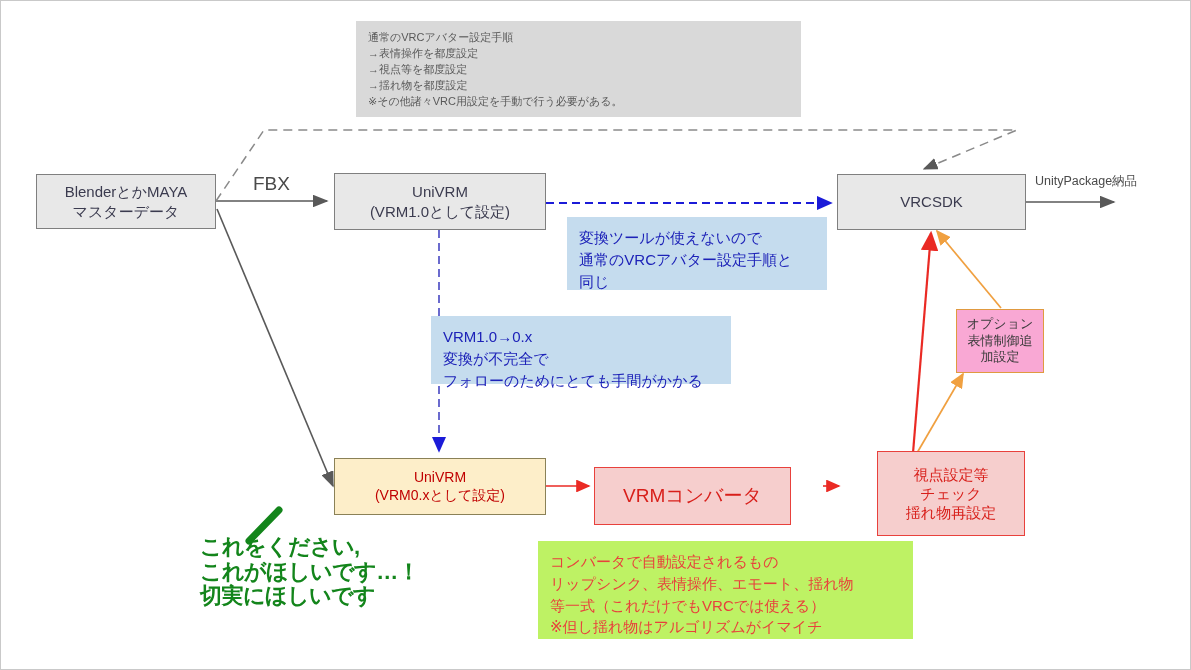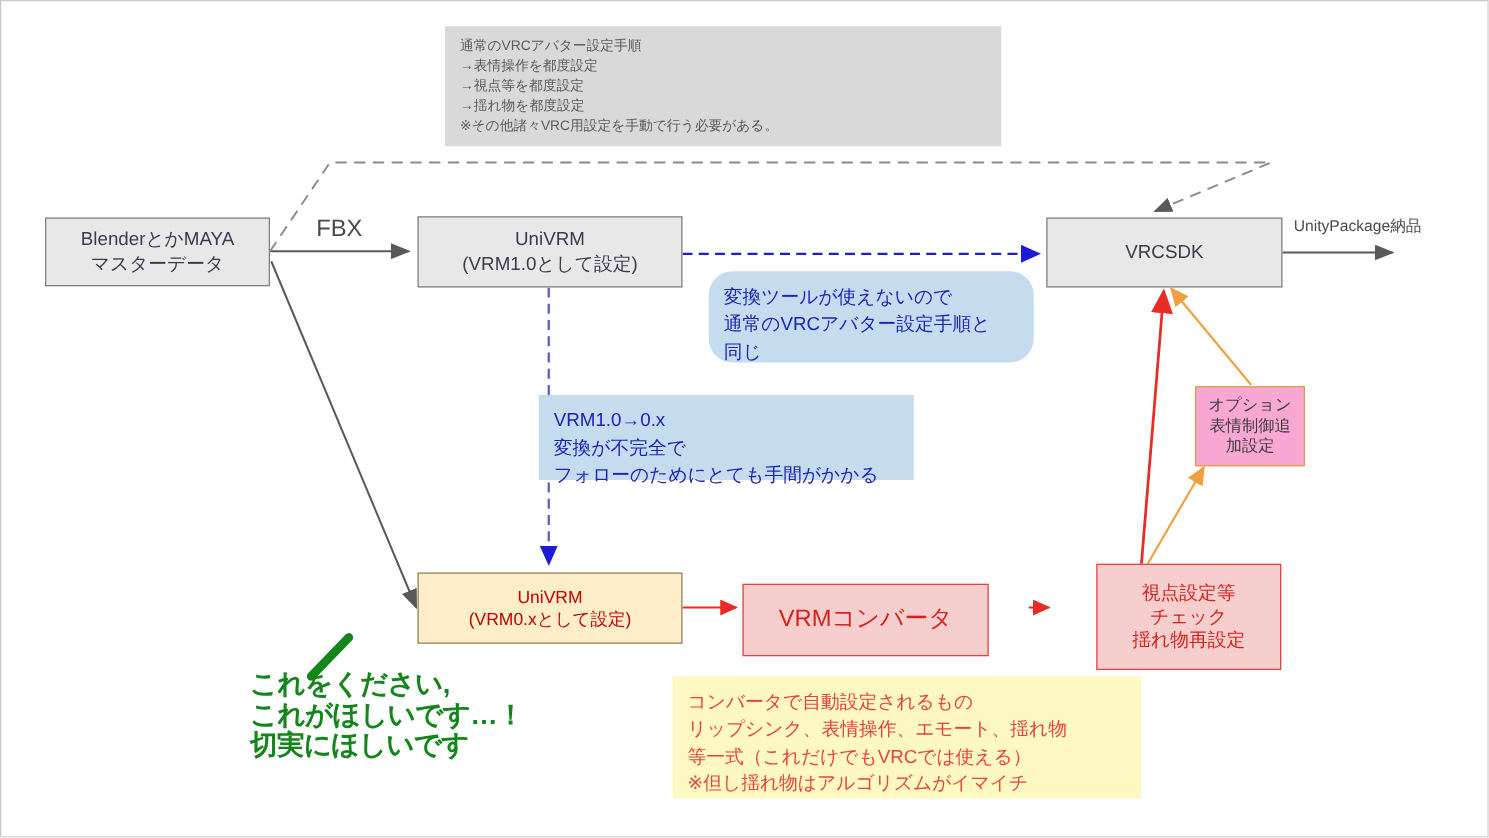--- a/index.html
+++ b/index.html
@@ -70,21 +70,21 @@
     font-size: 11px;
     padding: 9px 12px 12px 12px;
   }
   .callout-blue {
     background: #c5dcee;
     color: #1d22b8;
     font-size: 15px;
     padding: 10px 12px;
   }
   .callout-red {
-    background: #fef9c3;
+    background: #bef264;
     color: #e8413c;
     font-size: 15px;
     padding: 10px 12px;
   }
   .edge-label {
     position: absolute;
     color: #4a4a4a;
     white-space: nowrap;
   }
   .handwriting {
@@ -170,21 +170,21 @@
 揺れ物再設定</div>
 
   <div class="node node-orange" style="left:955px; top:308px; width:88px; height:64px;">オプション
 表情制御追
 加設定</div>
 
   <div class="edge-label" style="left:252px; top:172px; font-size:19px;">FBX</div>
 
   <div class="edge-label" style="left:1034px; top:172px; font-size:12.5px;">UnityPackage納品</div>
 
-  <div class="callout callout-blue" style="left:566px; top:216px; width:260px; height:73px;border-radius:19px;">変換ツールが使えないので
+  <div class="callout callout-blue" style="left:566px; top:216px; width:260px; height:73px;">変換ツールが使えないので
 通常のVRCアバター設定手順と
 同じ</div>
 
   <div class="callout callout-blue" style="left:430px; top:315px; width:300px; height:68px;">VRM1.0→0.x
 変換が不完全で
 フォローのためにとても手間がかかる</div>
 
   <div class="callout callout-red" style="left:537px; top:540px; width:375px; height:98px;">コンバータで自動設定されるもの
 リップシンク、表情操作、エモート、揺れ物
 等一式（これだけでもVRCでは使える）

